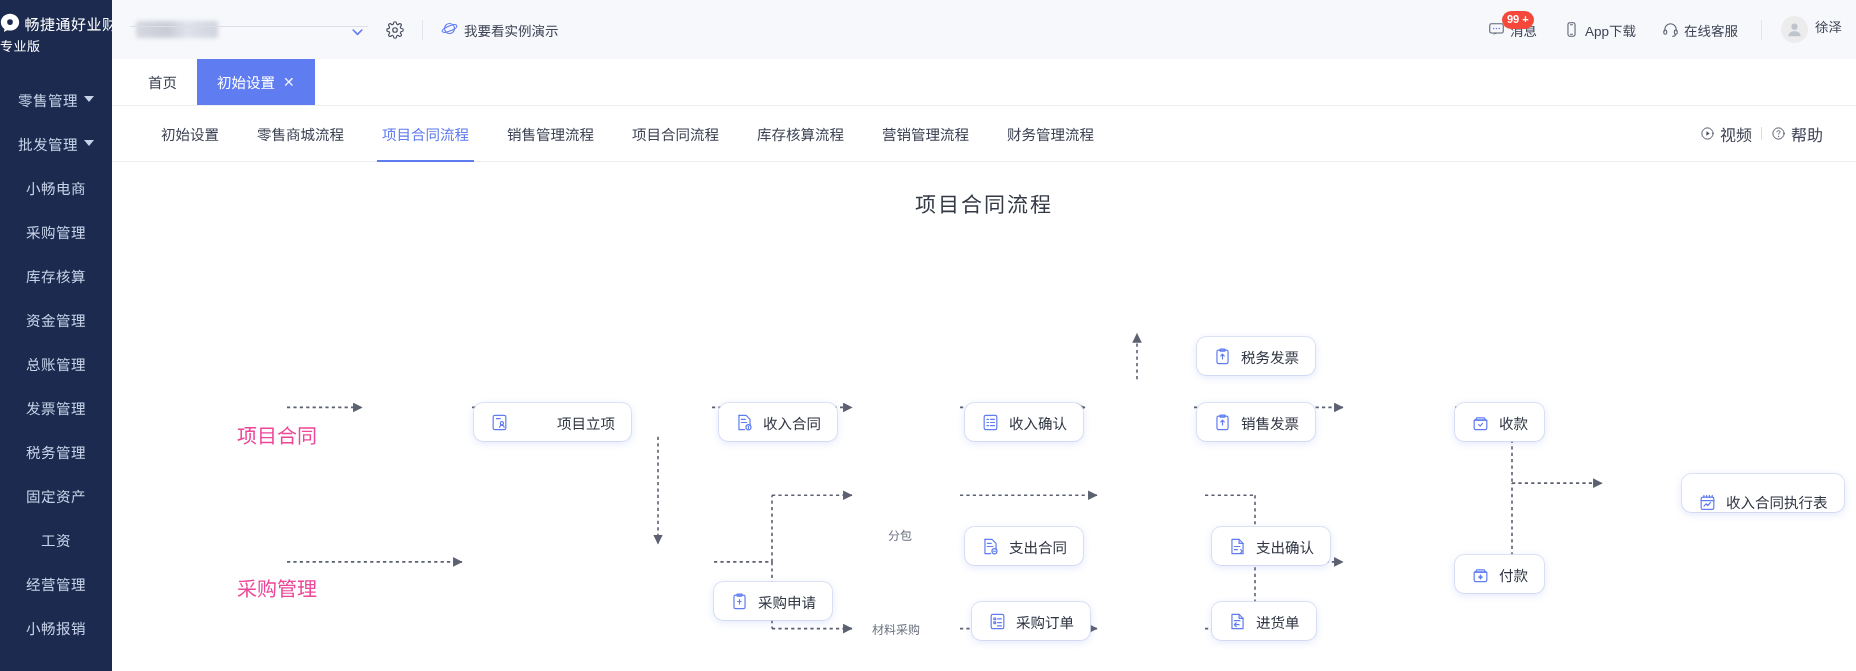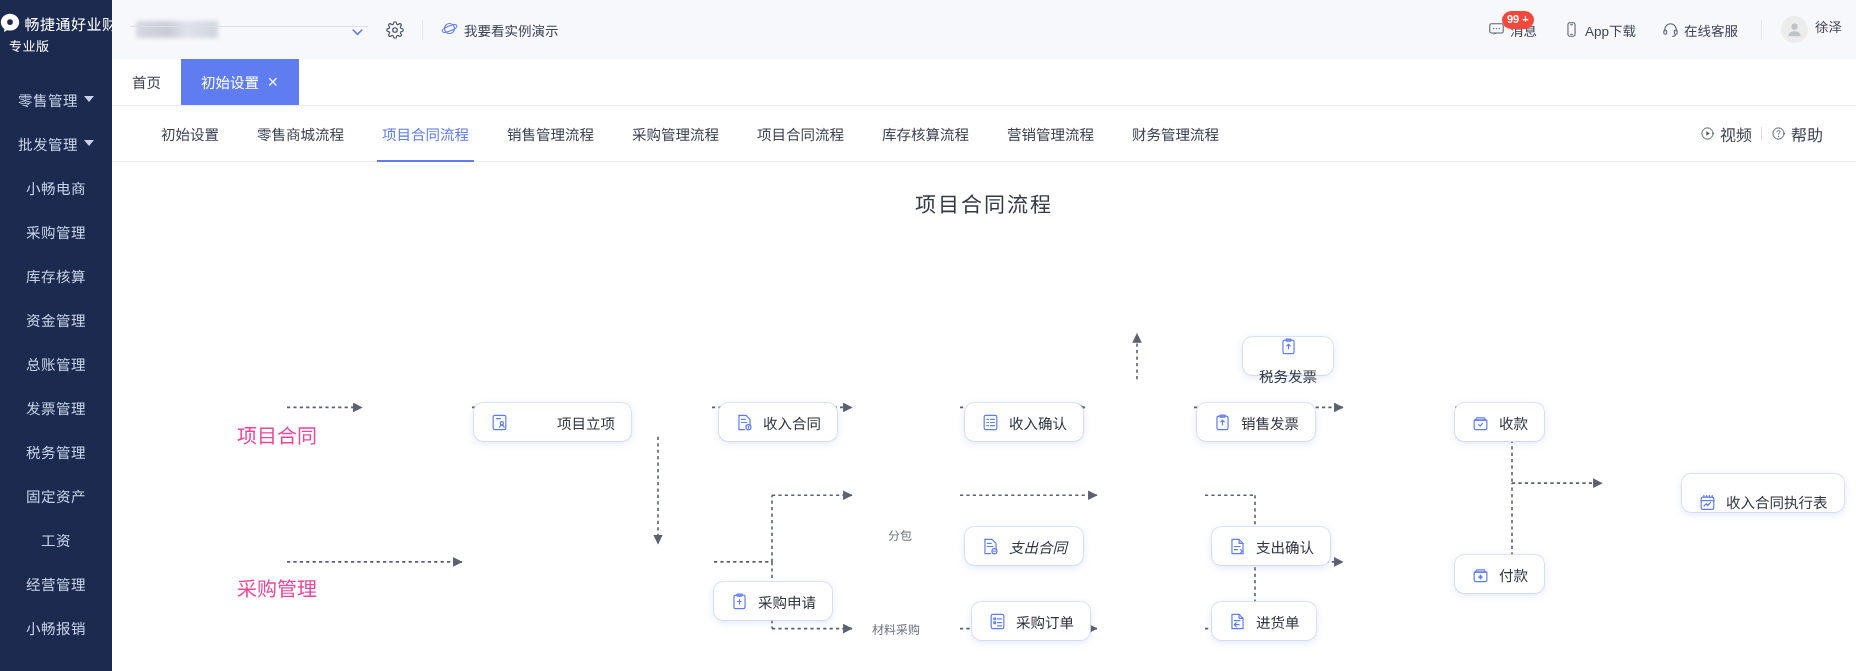--- a/index.html
+++ b/index.html
@@ -25,21 +25,21 @@
     display: flex; flex-direction: column; align-items: center;
   }
   .brand-top { display: flex; align-items: center; gap: 4px; padding-left: 4px;}
   .brand-logo { width: 22px; height: 22px; flex: 0 0 22px; }
   .brand-name {
     color: #ffffff; font-size: 15px; letter-spacing: .5px;
     white-space: nowrap;
   }
   .brand-sub {
     color: #ffffff; font-size: 13px; align-self: flex-start;
-    margin-left: 9px; margin-top: 2px; letter-spacing: .5px;
+    margin-top: 2px; letter-spacing: .5px;
   }
   .nav { margin-top: 16px; }
   .nav-item {
     height: 44px; display: flex; align-items: center; justify-content: center;
     color: #c7d2e8; font-size: 14.5px; letter-spacing: .5px; cursor: pointer;
     gap: 6px; white-space: nowrap;
   }
   .caret {
     width: 0; height: 0; border-left: 5px solid transparent;
     border-right: 5px solid transparent; border-top: 6px solid #c7d2e8;
@@ -92,21 +92,21 @@
   .avatar-wrap { display: flex; align-items: flex-start; gap: 7px; padding-left: 13px; }
   .avatar {
     width: 27px; height: 27px; border-radius: 50%; background: #ececec;
     display: flex; align-items: center; justify-content: center; flex: 0 0 27px;
   }
   .user-name { font-size: 13.5px; color: #3d4354; white-space: nowrap; overflow: hidden; }
 
   
   .pagetabs {
     height: 47px; background: #ffffff; display: flex; align-items: flex-end;
-    border-bottom: 1px solid #ebedf2;
+    padding-left: 16px; border-bottom: 1px solid #ebedf2;
   }
   .ptab {
     height: 47px; display: flex; align-items: center; gap: 8px;
     padding: 0 20px; font-size: 14.5px; color: #3d4354; cursor: pointer;
     white-space: nowrap;
   }
   .ptab.active { background: #5f7cf0; color: #ffffff; }
   .ptab .x { font-size: 14px; opacity: .9; line-height: 1; }
 
   
@@ -315,23 +315,20 @@
           <div class="stab">
             <span>零售商城流程</span>
           </div>
           <div class="stab active">
             <span>项目合同流程</span>
           </div>
           <div class="stab">
             <span>销售管理流程</span>
           </div>
           <div class="stab">
-            <span>采购管理流程</span>
-          </div>
-          <div class="stab">
             <span>项目合同流程</span>
           </div>
           <div class="stab">
             <span>库存核算流程</span>
           </div>
           <div class="stab">
             <span>营销管理流程</span>
           </div>
           <div class="stab">
             <span>财务管理流程</span>
@@ -444,21 +441,21 @@
           </div>
           <div class="node" style="left: 853px; top: 241px;">
             <span style="display: flex;">
               <svg viewBox="0 0 24 24" width="19" height="19" fill="none" stroke="#5f7cf0" stroke-width="1.5" stroke-linecap="round" stroke-linejoin="round">
                 <rect x="4" y="3" width="16" height="18" rx="2"></rect>
                 <path d="M7.5 8h2M12 8h5M7.5 12h2M12 12h5M7.5 16h2M12 16h5"></path>
               </svg>
             </span>
             <span>收入确认</span>
           </div>
-          <div class="node" style="left: 1131px; top: 175px; flex-direction: column;">
+          <div class="node" style="left: 1085px; top: 175px;">
             <span style="display: flex;">
               <svg viewBox="0 0 24 24" width="19" height="19" fill="none" stroke="#5f7cf0" stroke-width="1.5" stroke-linecap="round" stroke-linejoin="round">
                 <rect x="5" y="4" width="14" height="17" rx="2"></rect>
                 <path d="M9 2.6h6v2.6H9z"></path>
                 <path d="M12 9v6M12 9l-2.2 2.2M12 9l2.2 2.2"></path>
               </svg>
             </span>
             <span>税务发票</span>
           </div>
           <div class="node" style="left: 1085px; top: 241px;">
@@ -495,21 +492,21 @@
           <div class="node" style="left: 602px; top: 420px;">
             <span style="display: flex;">
               <svg viewBox="0 0 24 24" width="19" height="19" fill="none" stroke="#5f7cf0" stroke-width="1.5" stroke-linecap="round" stroke-linejoin="round">
                 <rect x="5" y="4" width="14" height="17" rx="2"></rect>
                 <path d="M9 2.6h6v2.6H9z"></path>
                 <path d="M12 9.6v5.6M9.8 12h4.4"></path>
               </svg>
             </span>
             <span>采购申请</span>
           </div>
-          <div class="node" style="left: 853px; top: 365px; font-style: italic;">
+          <div class="node" style="left: 853px; top: 365px;">
             <span style="display: flex;">
               <svg viewBox="0 0 24 24" width="19" height="19" fill="none" stroke="#5f7cf0" stroke-width="1.5" stroke-linecap="round" stroke-linejoin="round">
                 <path d="M5 3h9l5 5v7"></path>
                 <path d="M5 3v18h7"></path>
                 <path d="M8 8h5M8 12h7"></path>
                 <circle cx="17" cy="18" r="3.2"></circle>
                 <path d="M15.6 18h2.8"></path>
               </svg>
             </span>
             <span>支出合同</span>

